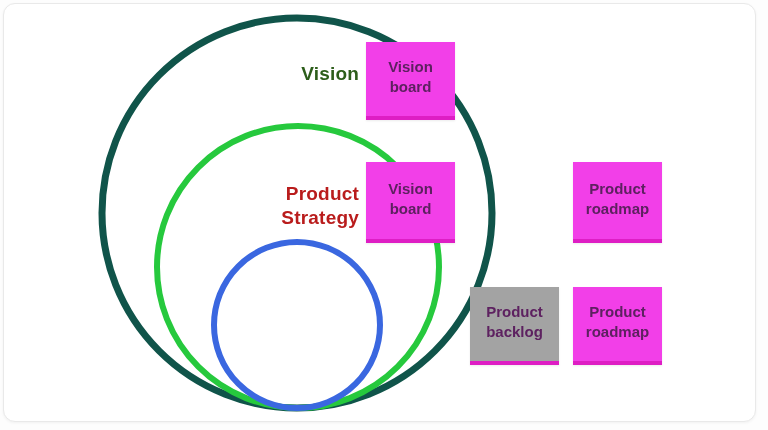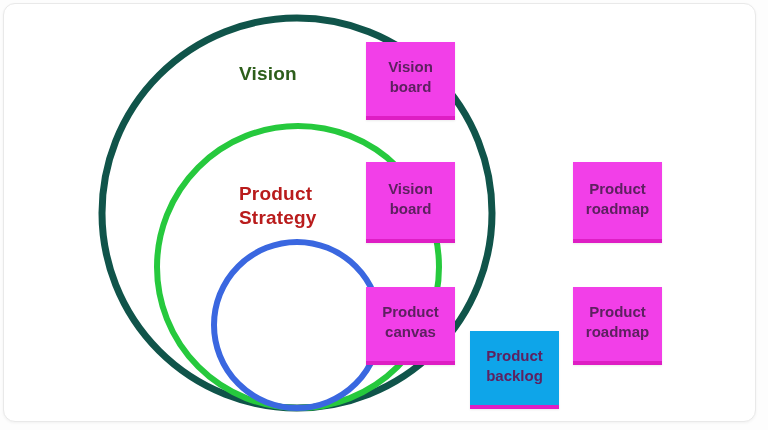--- a/index.html
+++ b/index.html
@@ -34,21 +34,21 @@
 
   .ring { fill: none; }
   .ring-outer  { stroke-width: 7; }
   .ring-middle { stroke-width: 6; }
   .ring-inner  { stroke-width: 6; }
 
   .ring-label {
     position: absolute;
     width: 120px;
     transform: translate(-50%, -50%);
-    text-align: left;
+    text-align: right;
     font-size: 19px;
     font-weight: 700;
     line-height: 1.28;
     letter-spacing: 0.2px;
   }
 
   .sticky {
     position: absolute;
     width: 89px;
     box-sizing: border-box;
@@ -82,19 +82,18 @@
   <div class="ring-label" style="left: 299px; top: 206px; color: #b91c1c;">Product Strategy</div>
 
 
   <div class="sticky" style="left: 366px; top: 42px; height: 78px; background-color: rgb(242, 63, 232); border-bottom-color: rgb(222, 30, 196); color: rgb(93, 33, 96);">Vision board</div>
 
   <div class="sticky" style="left: 366px; top: 162px; height: 81px; background-color: rgb(242, 63, 232); border-bottom-color: rgb(222, 30, 196); color: rgb(93, 33, 96);">Vision board</div>
 
 
   <div class="sticky" style="left: 573px; top: 162px; height: 81px; background-color: rgb(242, 63, 232); border-bottom-color: rgb(222, 30, 196); color: rgb(93, 33, 96);">Product roadmap</div>
 
-  <div class="sticky" style="left: 366px; top: 287px; height: 78px; background-color: rgb(242, 63, 232); border-bottom-color: rgb(222, 30, 196); color: rgb(93, 33, 96);">Product canvas</div>
 
-  <div class="sticky" style="left: 470px; top: 287px; height: 78px; background-color: #0ea5e9; border-bottom-color: rgb(222, 30, 196); color: rgb(93, 33, 96); margin-top: 44px;">Product backlog</div>
+  <div class="sticky" style="left: 470px; top: 287px; height: 78px; background-color: #a3a3a3; border-bottom-color: rgb(222, 30, 196); color: rgb(93, 33, 96);">Product backlog</div>
 
   <div class="sticky" style="left: 573px; top: 287px; height: 78px; background-color: rgb(242, 63, 232); border-bottom-color: rgb(222, 30, 196); color: rgb(93, 33, 96);">Product roadmap</div>
 
 </div>
 
 </body></html>

